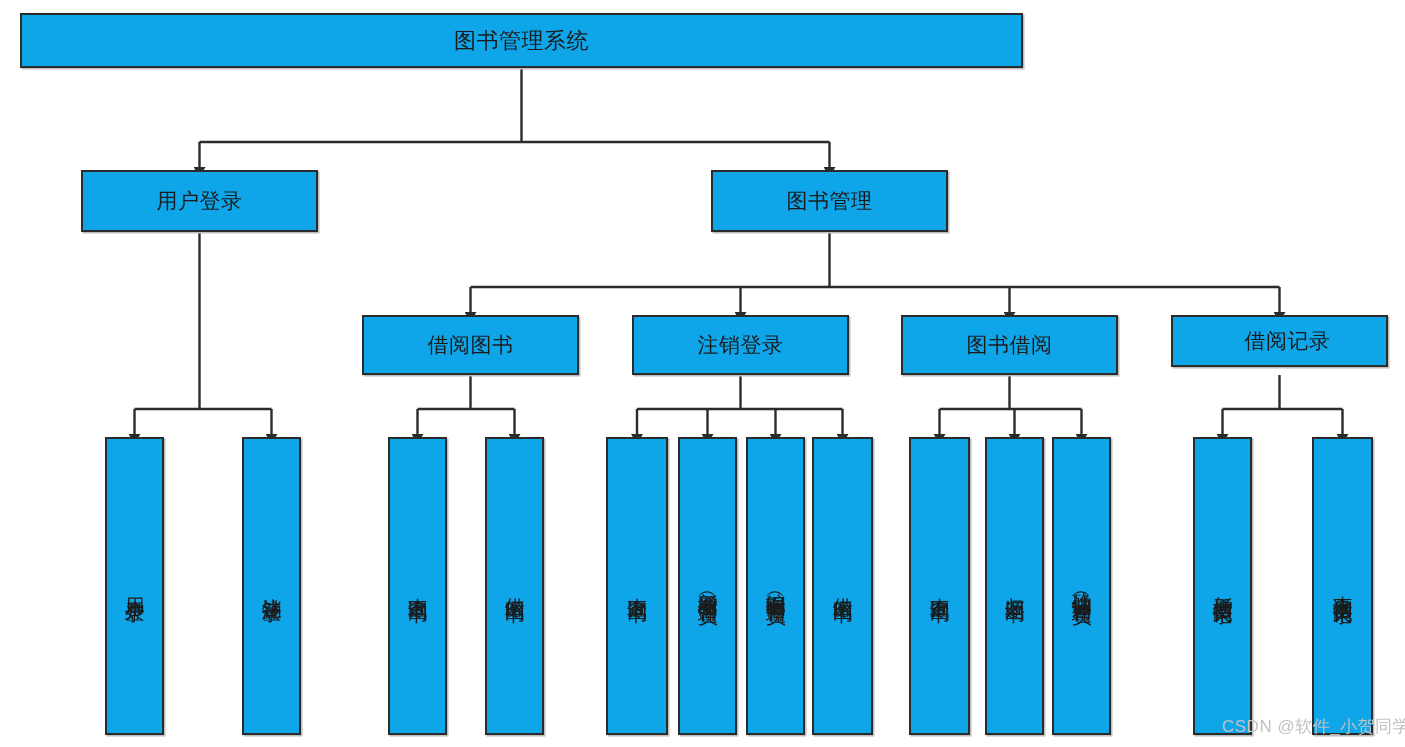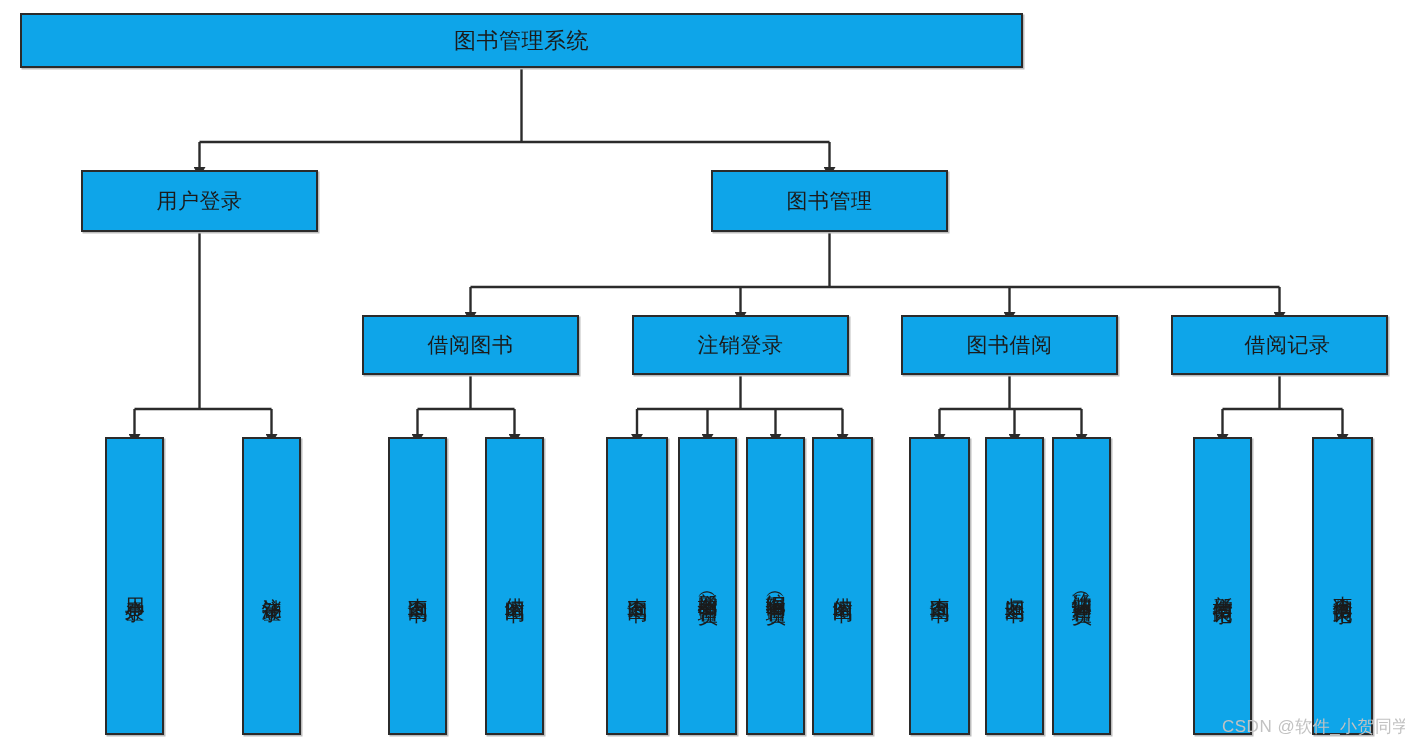--- a/index.html
+++ b/index.html
@@ -123,21 +123,21 @@
   </div>
 
   <div class="node" style="left:632px; top:315px; width:217px; height:60px;">
     <span class="node-label">注销登录</span>
   </div>
 
   <div class="node" style="left:901px; top:315px; width:217px; height:60px;">
     <span class="node-label">图书借阅</span>
   </div>
 
-  <div class="node" style="left:1171px; top:315px; width:217px; height:60px;padding-left:16px;">
+  <div class="node" style="left:1171px; top:315px; width:217px; height:52px;padding-left:16px;">
     <span class="node-label">借阅记录</span>
   </div>
 
   <div class="node vertical" style="left:105px; top:437px; width:59px; height:298px;">
     <span class="node-label">用户登录</span>
   </div>
 
   <div class="node vertical" style="left:242px; top:437px; width:59px; height:298px;">
     <span class="node-label">注销登录</span>
   </div>

